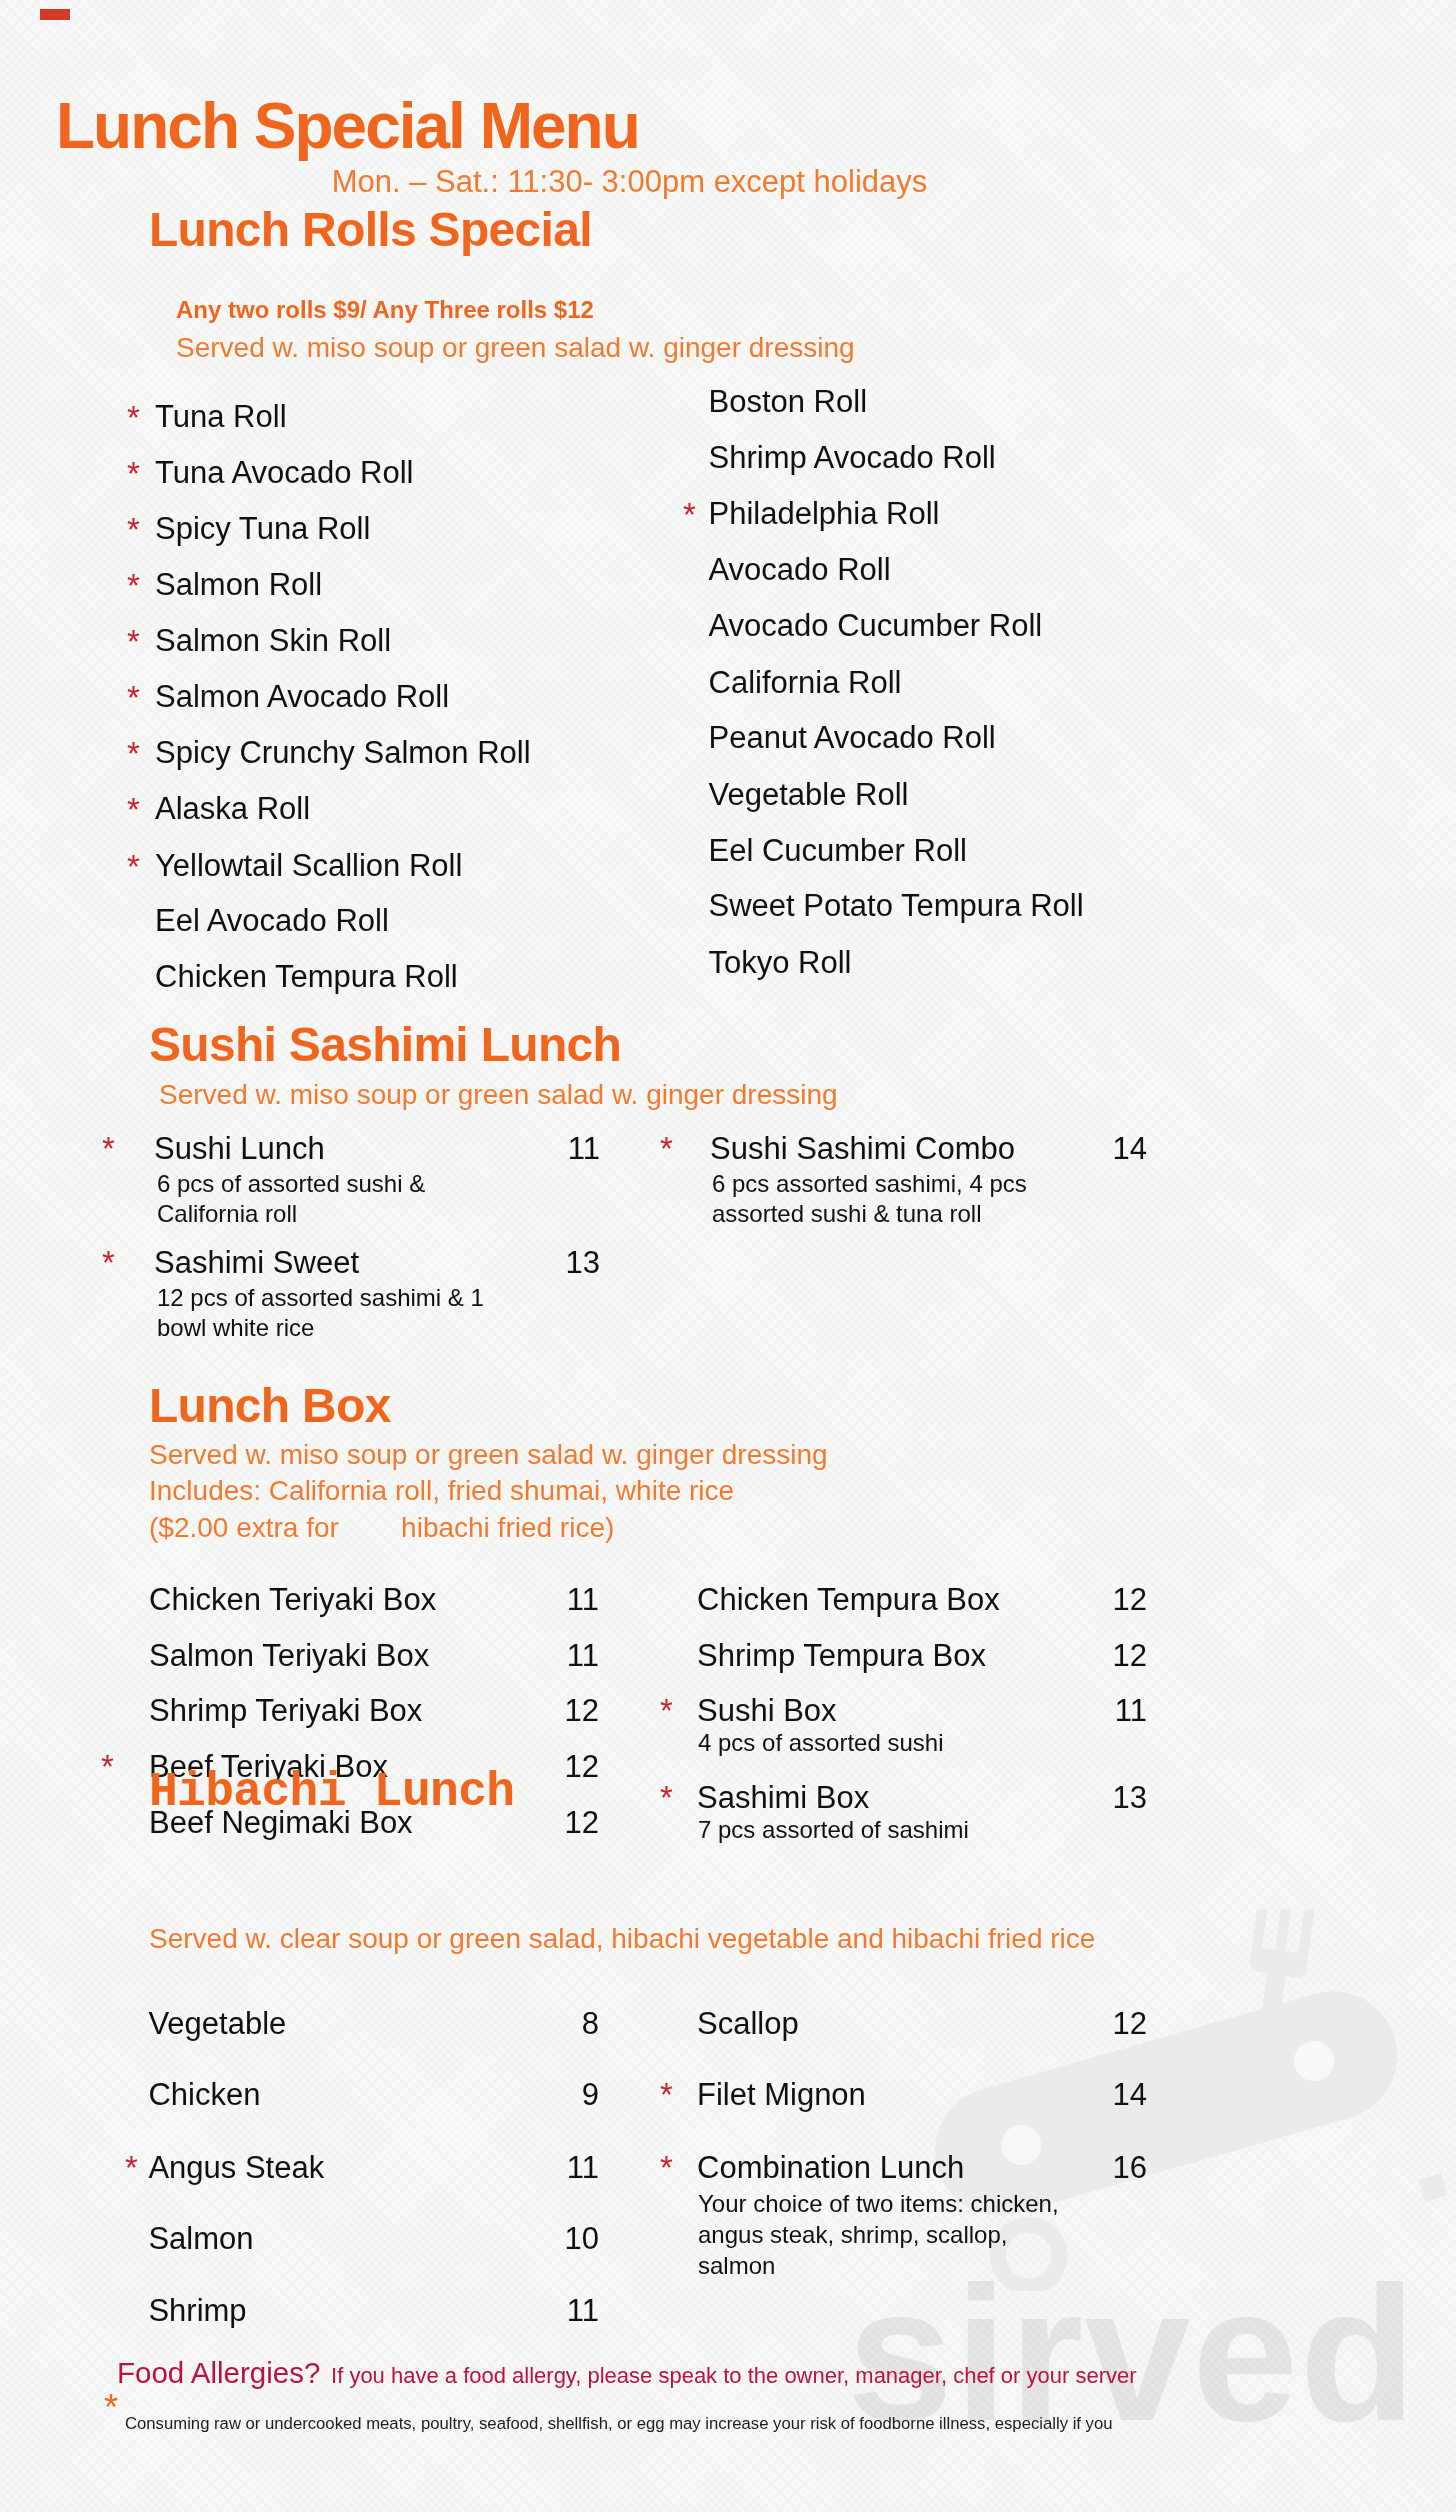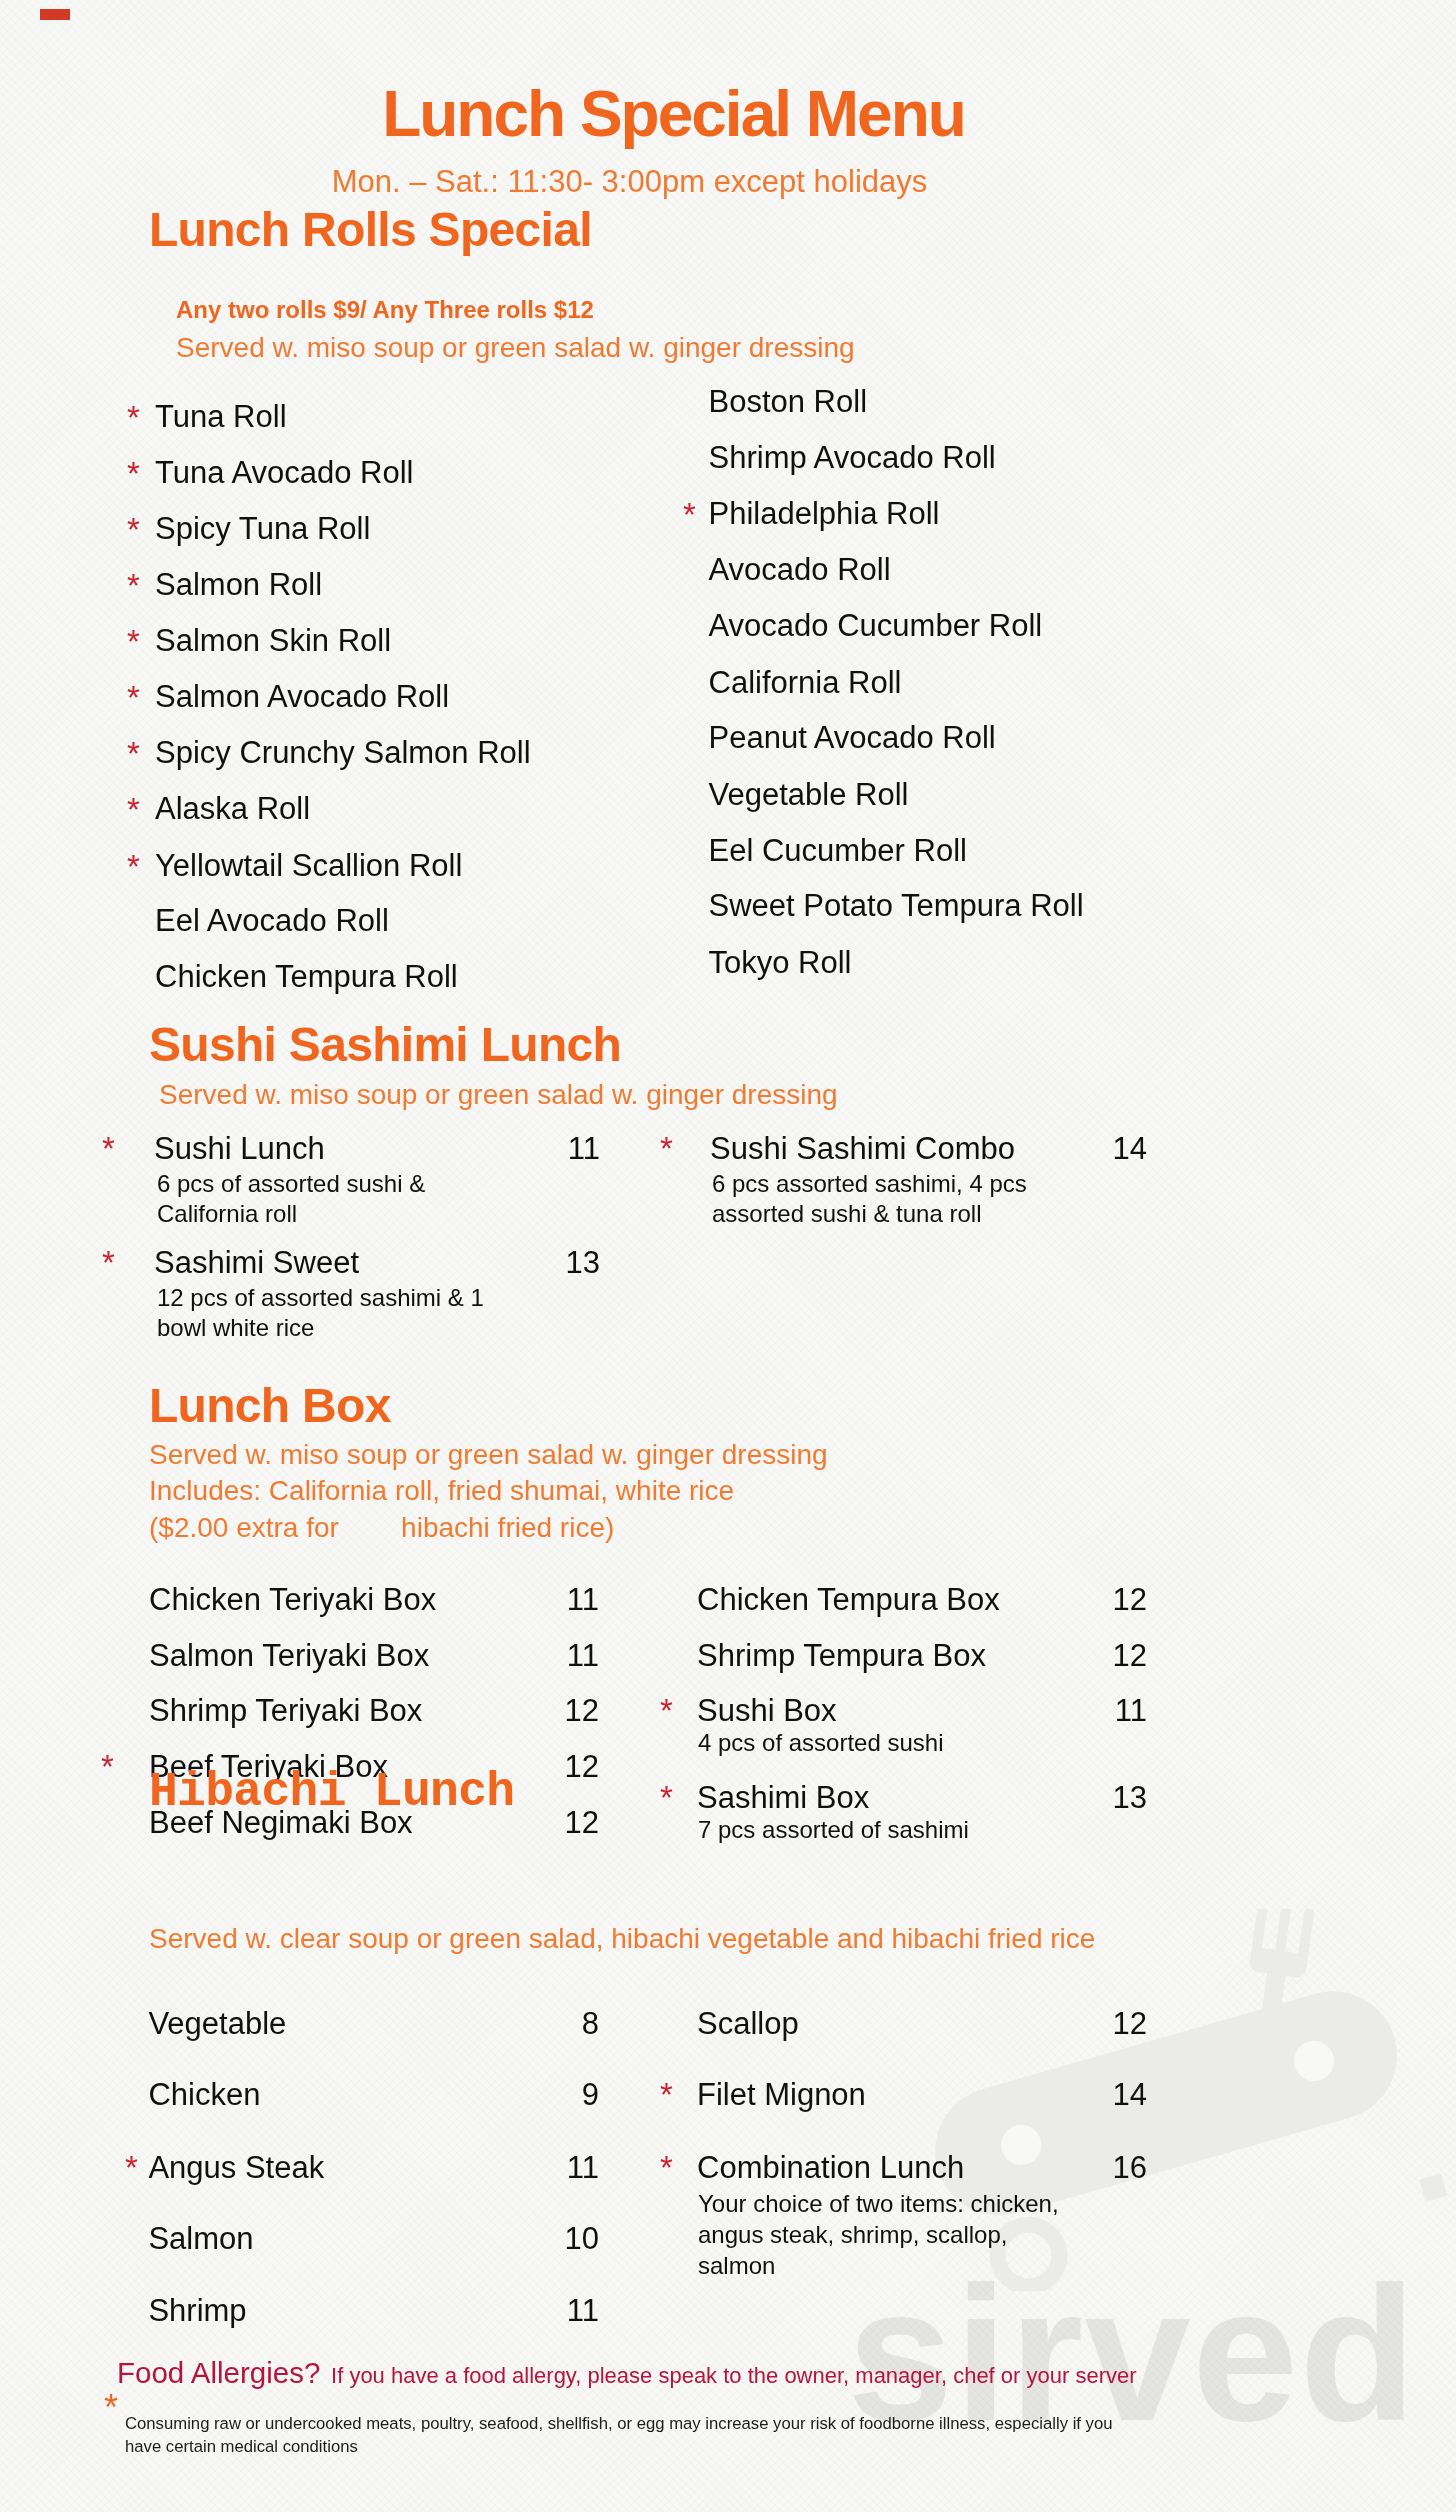--- a/index.html
+++ b/index.html
@@ -14,21 +14,21 @@
   }
   .z{position:absolute;}
   
   .wm-icon{left:891px;top:1909px;width:569px;height:382px;z-index:0;}
   .wm-text{
     left:847px;top:2258px;z-index:0;
     font-size:191px;font-weight:bold;letter-spacing:1.3px;
     color:rgba(130,130,128,0.16);white-space:nowrap;line-height:1;
   }
   
-  .title{left:0;top:78px;width:1259px;text-align:center;margin:4px;
+  .title{left:0;top:78px;width:1259px;margin:16px;
     font-size:64px;font-weight:bold;letter-spacing:-2px;color:#f0661f;line-height:1;z-index:1;padding-left:40px;}
   .subtitle{left:0;top:165px;width:1259px;text-align:center;
     font-size:31px;color:#f27a30;line-height:1.1;z-index:1;}
   
   .sec{margin:0;font-size:48px;font-weight:bold;letter-spacing:-0.7px;
     color:#f0661f;line-height:1;white-space:nowrap;z-index:1;}
   #sec-rolls{left:149px;top:206px;}
   #sec-sushi{left:149px;top:1021px;}
   #sec-box{left:149px;top:1382px;}
   #sec-hibachi{left:149px;top:1768px;font-family:Liberation Mono, monospace;}
@@ -263,17 +263,16 @@
       <div>salmon</div>
     </div>
   </div>
 
   <div class="z allergy">
     <span class="big">Food Allergies?</span><span class="rest">If you have a food allergy, please speak to the owner, manager, chef or your server</span>
   </div>
   <div class="z fn-star">*</div>
   <div class="z footnote">
     <div>Consuming raw or undercooked meats, poultry, seafood, shellfish, or egg may increase your risk of foodborne illness, especially if you</div>
-    <div>have certain medical conditions</div>
   </div>
 
 </div>
 
 
 </body></html>

